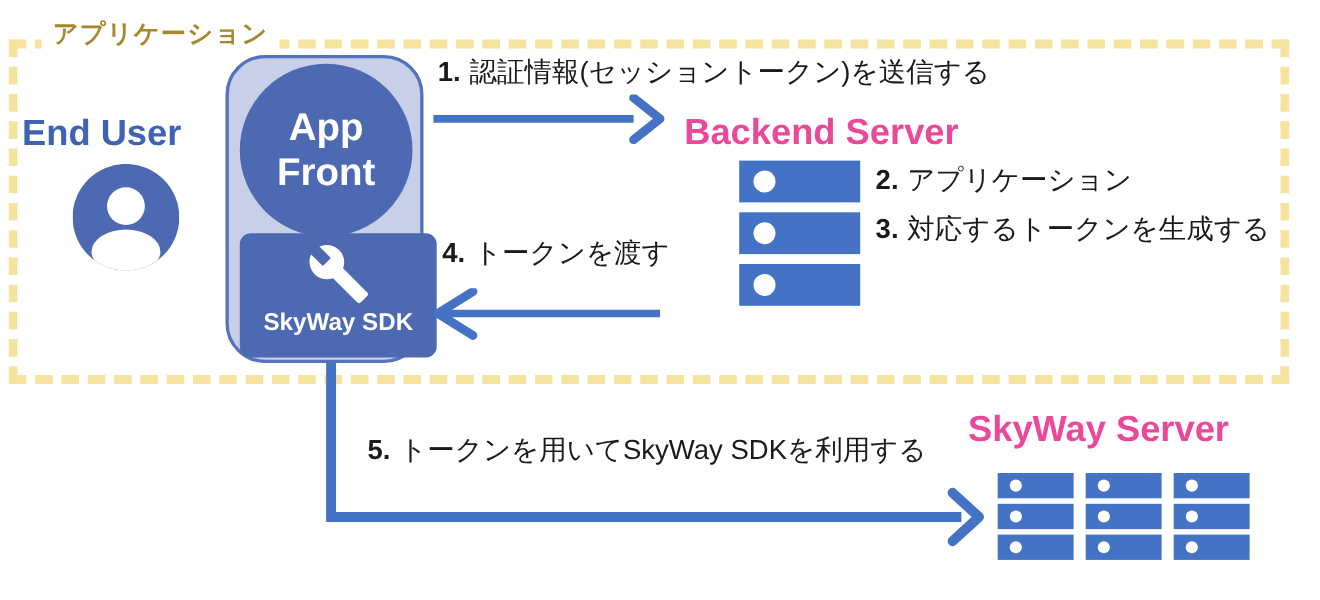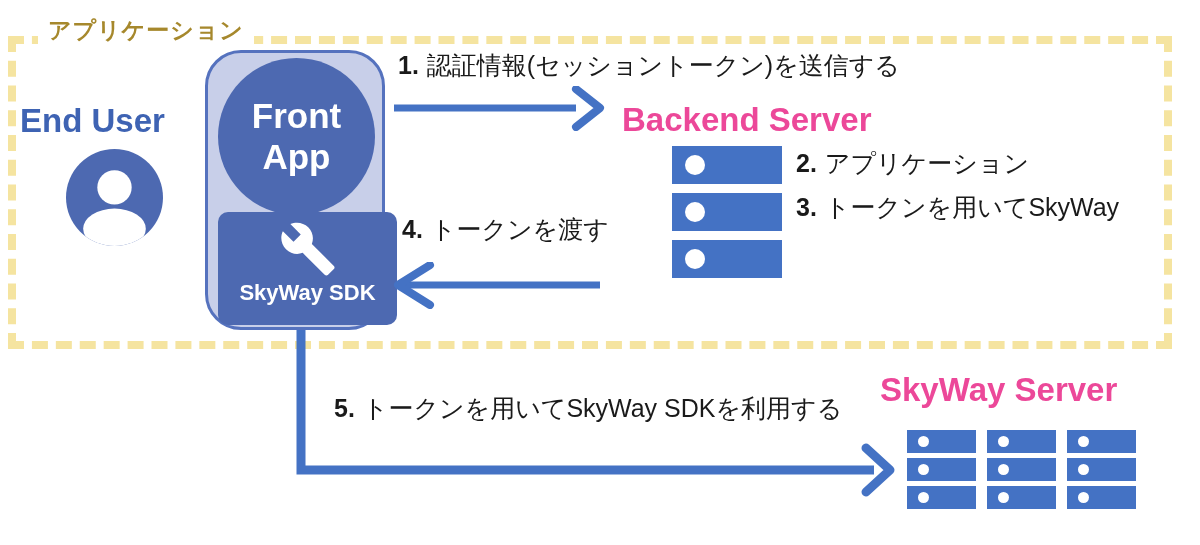--- a/index.html
+++ b/index.html
@@ -102,22 +102,22 @@
       </defs>
     <circle cx="48" cy="48" r="48" fill="#4D69B1"></circle>
     <g clip-path="url(#uclip)">
       <circle cx="48" cy="38" r="17" fill="#ffffff"></circle>
       <ellipse cx="48" cy="79" rx="31" ry="20" fill="#ffffff"></ellipse>
     </g>
   </svg>
 
   <div class="front-app">
     <div class="front-app-circle">
+      <span>App</span>
       <span>Front</span>
-      <span>App</span>
     </div>
     <div class="sdk-box">
       <svg width="58" height="58" viewBox="0 0 24 24">
         <path fill="#ffffff" d="M22.7 19l-9.1-9.1c.9-2.3.4-5-1.5-6.9-2-2-5-2.4-7.4-1.3L9 6 6 9 1.6 4.7C.4 7.1.9 10.1 2.9 12.1c1.9 1.9 4.6 2.4 6.9 1.5l9.1 9.1c.4.4 1 .4 1.4 0l2.3-2.3c.5-.4.5-1.1.1-1.4z"></path>
       </svg>
       <div class="sdk-label">SkyWay SDK</div>
     </div>
   </div>
 
   <div class="step" style="left:398px; top:49px;">
@@ -137,21 +137,21 @@
         <div class="dot"></div>
       </div>
     <div class="server-row">
         <div class="dot"></div>
       </div>
   </div>
   <div class="step" style="left:796px; top:147px;">
     <b>2.</b><span>アプリケーション</span>
   </div>
   <div class="step" style="left:796px; top:191px;">
-    <b>3.</b><span>トークンを用いてSkyWay</span>
+    <b>3.</b><span>対応するトークンを生成する</span>
   </div>
 
   <div class="step" style="left:402px; top:213px;">
     <b>4.</b><span>トークンを渡す</span>
   </div>
   <svg class="arrow" style="left:392px; top:262px;" width="212" height="47" viewBox="0 0 212 47">
     <line x1="10" y1="23" x2="208" y2="23" stroke="#4472C4" stroke-width="7"></line>
     <polyline points="38,3 6,23 38,43" fill="none" stroke="#4472C4" stroke-width="8" stroke-linecap="round" stroke-linejoin="round"></polyline>
   </svg>
 

